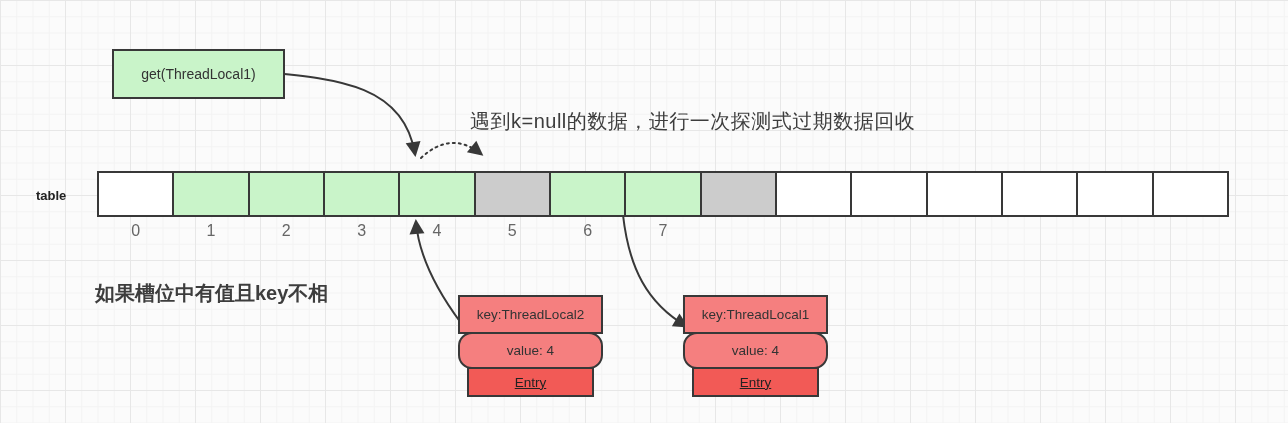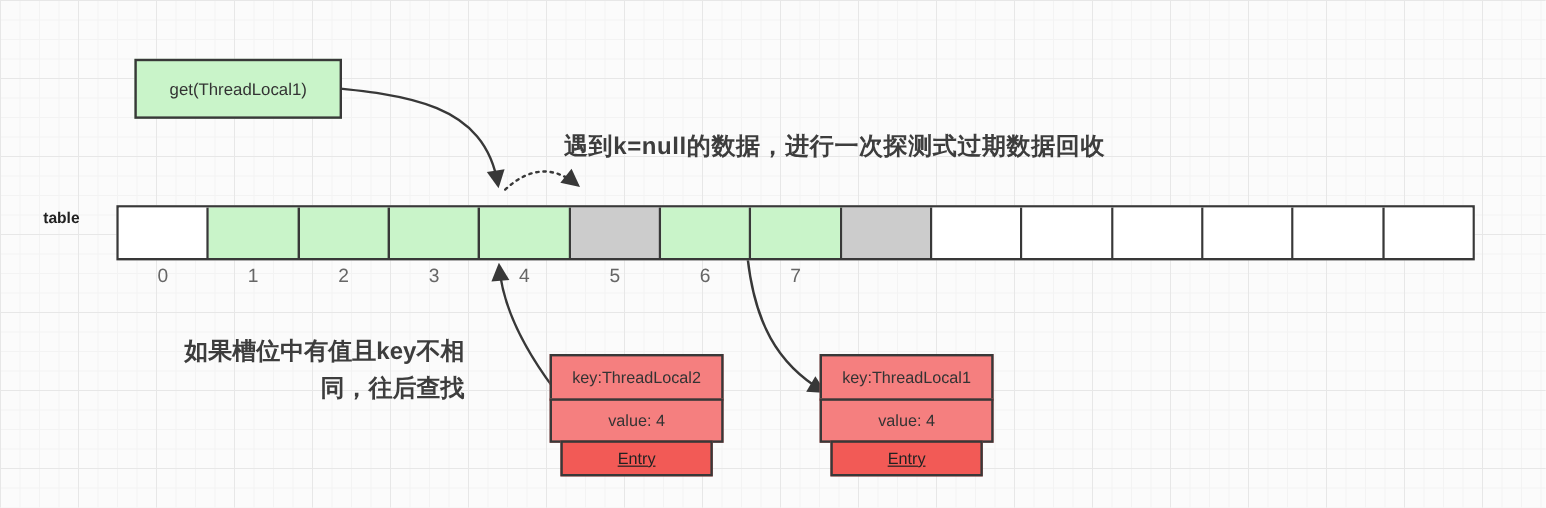--- a/index.html
+++ b/index.html
@@ -23,26 +23,26 @@
 
   .get-box{
     position:absolute;left:112px;top:49px;width:173px;height:50px;
     background:var(--green);border:2px solid var(--border);
     display:flex;align-items:center;justify-content:center;
     font-size:14px;color:#333;box-sizing:border-box;
   }
 
   .probe-note{
     position:absolute;left:470px;top:108px;
-    font-size:20px;font-weight:bold;color:var(--text);
+    font-size:20px;font-weight:normal;color:var(--text);
     white-space:nowrap;letter-spacing:0.5px;
   }
 
   .table-label{
-    position:absolute;left:36px;top:174px;
+    position:absolute;left:36px;top:188px;
     font-size:13px;font-weight:bold;color:#222;
   }
 
   .table-row{
     position:absolute;left:97px;top:171px;width:1128px;height:42px;
     display:flex;border:2px solid var(--border);background:#fff;
     box-sizing:content-box;
   }
   .cell{
     flex:1;position:relative;border-right:2px solid var(--border);
@@ -51,34 +51,34 @@
   .cell.fill-green{background:var(--green);}
   .cell.fill-gray{background:var(--gray);}
   .cell.fill-white{background:#fff;}
   .cell-label{
     position:absolute;top:calc(100% + 7px);left:0;width:100%;
     text-align:center;font-size:16px;color:#666;font-weight:normal;
   }
 
   .search-note{
     position:absolute;left:95px;top:278px;width:292px;
-    text-align:right;font-size:20px;font-weight:bold;color:var(--text);
+    text-align:left;font-size:20px;font-weight:bold;color:var(--text);
     line-height:1.55;
   }
 
   .entry-box{position:absolute;width:145px;}
   .entry-box.entry-left{left:458px;top:295px;}
   .entry-box.entry-right{left:683px;top:295px;}
   .entry-row{
     box-sizing:border-box;width:145px;height:39px;
     background:var(--salmon);border:2px solid var(--border);
     display:flex;align-items:center;justify-content:center;
     font-size:13.5px;color:#333;
   }
-  .entry-row.value-row{height:37px;margin-top:-2px;}
+  .entry-row.value-row{height:37px;margin-top:-2px;border-radius:14px;}
   .entry-footer{
     box-sizing:border-box;width:127px;height:30px;margin:-2px auto 12px auto;
     background:var(--red);border:2px solid var(--border);
     display:flex;align-items:center;justify-content:center;
     font-size:13.5px;color:#222;text-decoration:underline;
   }
 </style>
 </head>
 <body>
 
@@ -145,21 +145,20 @@
       <div class="cell fill-white">
         <span class="cell-label"></span>
       </div>
       <div class="cell fill-white">
         <span class="cell-label"></span>
       </div>
     </div>
 
   <div class="search-note">
     <div>如果槽位中有值且key不相</div>
-    <div>同，往后查找</div>
   </div>
 
   <div class="entry-box entry-left">
     <div class="entry-row">key:ThreadLocal2</div>
     <div class="entry-row value-row">value: 4</div>
     <div class="entry-footer">Entry</div>
   </div>
 
   <div class="entry-box entry-right">
     <div class="entry-row">key:ThreadLocal1</div>

